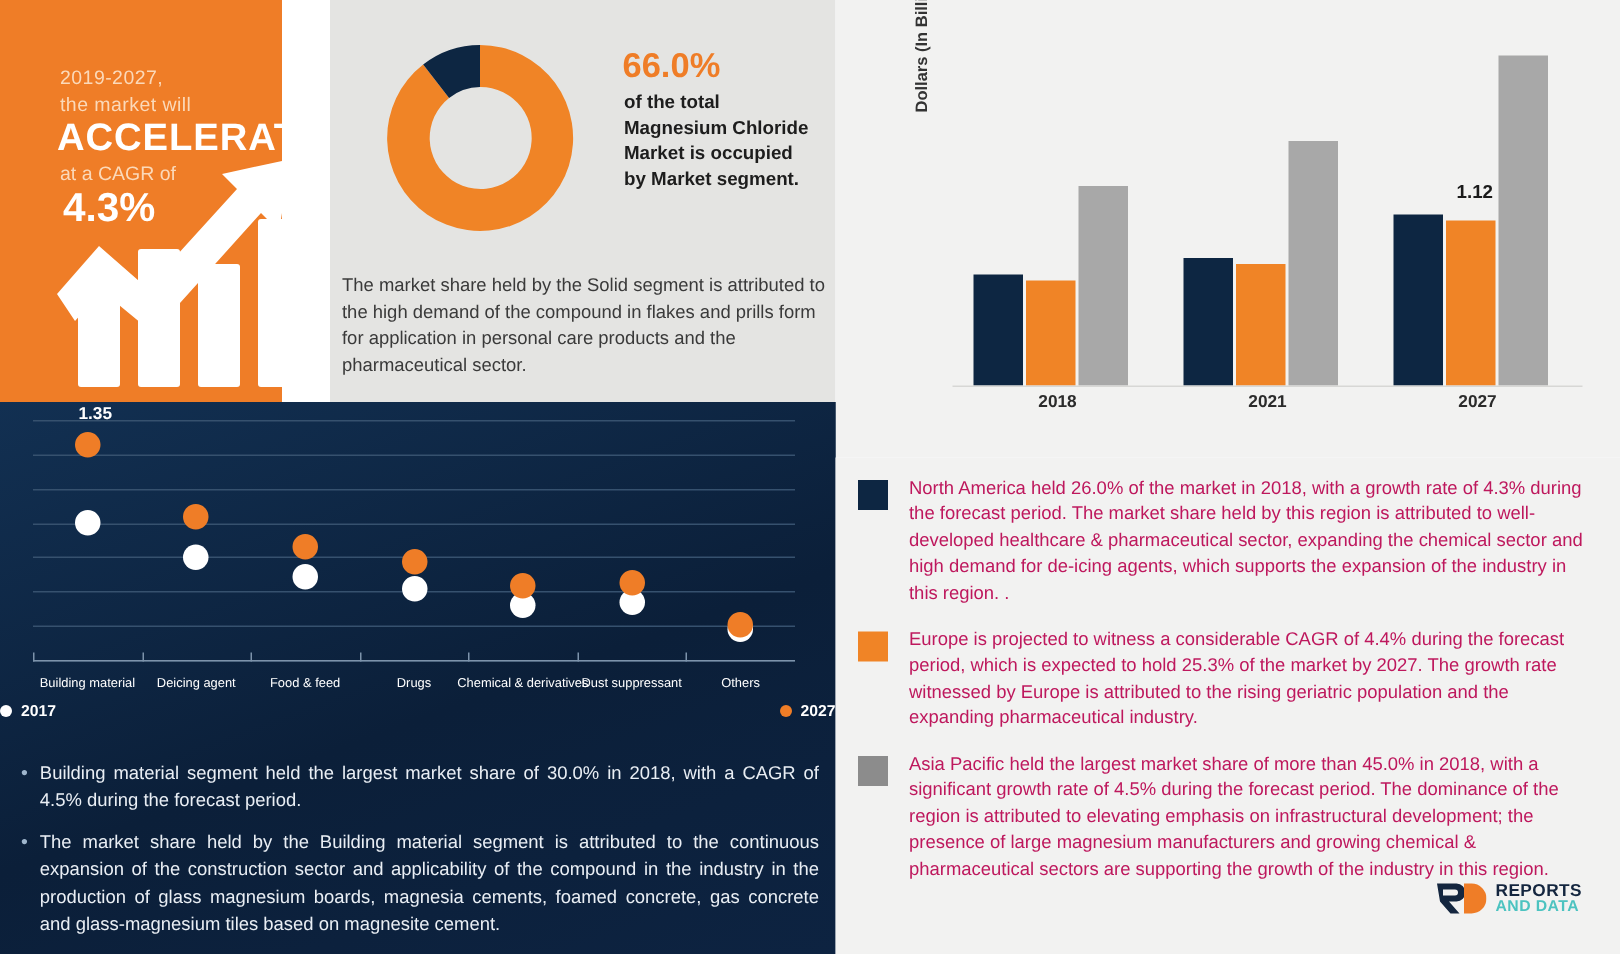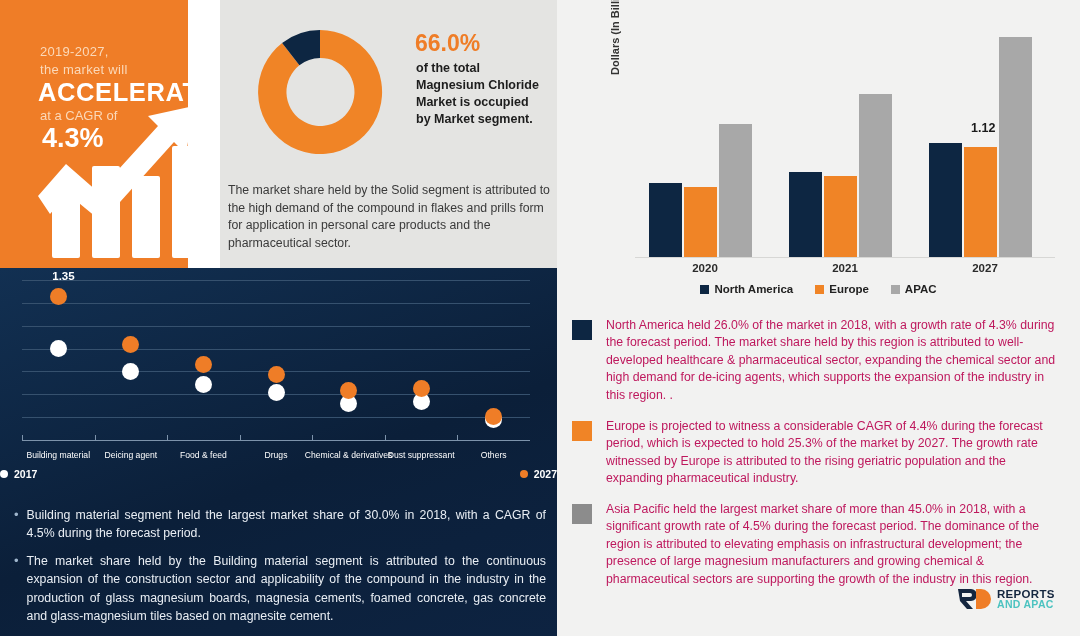--- a/index.html
+++ b/index.html
@@ -223,35 +223,21 @@
           <div class="bar eu" style="height: 80.7174px; background: rgb(240, 132, 38);"></div>
           <div class="bar ap" style="height: 163.478px; background: rgb(168, 168, 168);"></div>
         </div>
         <div class="bar-group" style="left: 292px;">
           <div class="bar na" style="height: 114.435px; background: rgb(13, 38, 66);"></div>
           <div class="bar eu" style="height: 110.348px; background: rgb(240, 132, 38);"></div>
           <div class="bar ap" style="height: 219.674px; background: rgb(168, 168, 168);"></div>
         </div>
       </div>
     <div class="bar-baseline"></div>
-    <div class="bar-legend" id="bar-legend">
-        <div class="lg-item">
-          <span class="lg-sw" style="background: rgb(13, 38, 66);"></span>
-          <span>North America</span>
-        </div>
-        <div class="lg-item">
-          <span class="lg-sw" style="background: rgb(240, 132, 38);"></span>
-          <span>Europe</span>
-        </div>
-        <div class="lg-item">
-          <span class="lg-sw" style="background: rgb(168, 168, 168);"></span>
-          <span>APAC</span>
-        </div>
-      </div>
-  <div class="bar-xlabel" style="left: 90px;">2020</div>
+  <div class="bar-xlabel" style="left: 90px;">2018</div>
       <div class="bar-xlabel" style="left: 230px;">2021</div>
       <div class="bar-xlabel" style="left: 370px;">2027</div>
       <div class="bar-datalabel" style="left: 414px; top: 120.565px;">1.12</div>
     </div>
 
   <div class="panel-dots">
     <div class="dot-plot" id="dot-plot">
         <div class="grid-line" style="top: 0px;"></div>
         <div class="grid-line" style="top: 22.8571px;"></div>
         <div class="grid-line" style="top: 45.7143px;"></div>
@@ -330,17 +316,17 @@
 
   <div class="logo">
     <div class="logo-mark">
       <svg width="34" height="22" viewBox="0 0 34 22">
         <path d="M1 1 h13 a6 6 0 0 1 0 12 h-5 l7 8 h-6 l-7 -8 z M5 5 v4 h8 a2 2 0 0 0 0 -4 z" fill="#14263f"></path>
         <path d="M19 1 h5 a10 10 0 0 1 0 20 h-5 z" fill="#ef7d27"></path>
       </svg>
     </div>
     <div class="logo-text">
       <div class="logo-t1">REPORTS</div>
-      <div class="logo-t2">AND APAC</div>
+      <div class="logo-t2">AND DATA</div>
     </div>
   </div>
 
 </div>
 
 </body></html>

